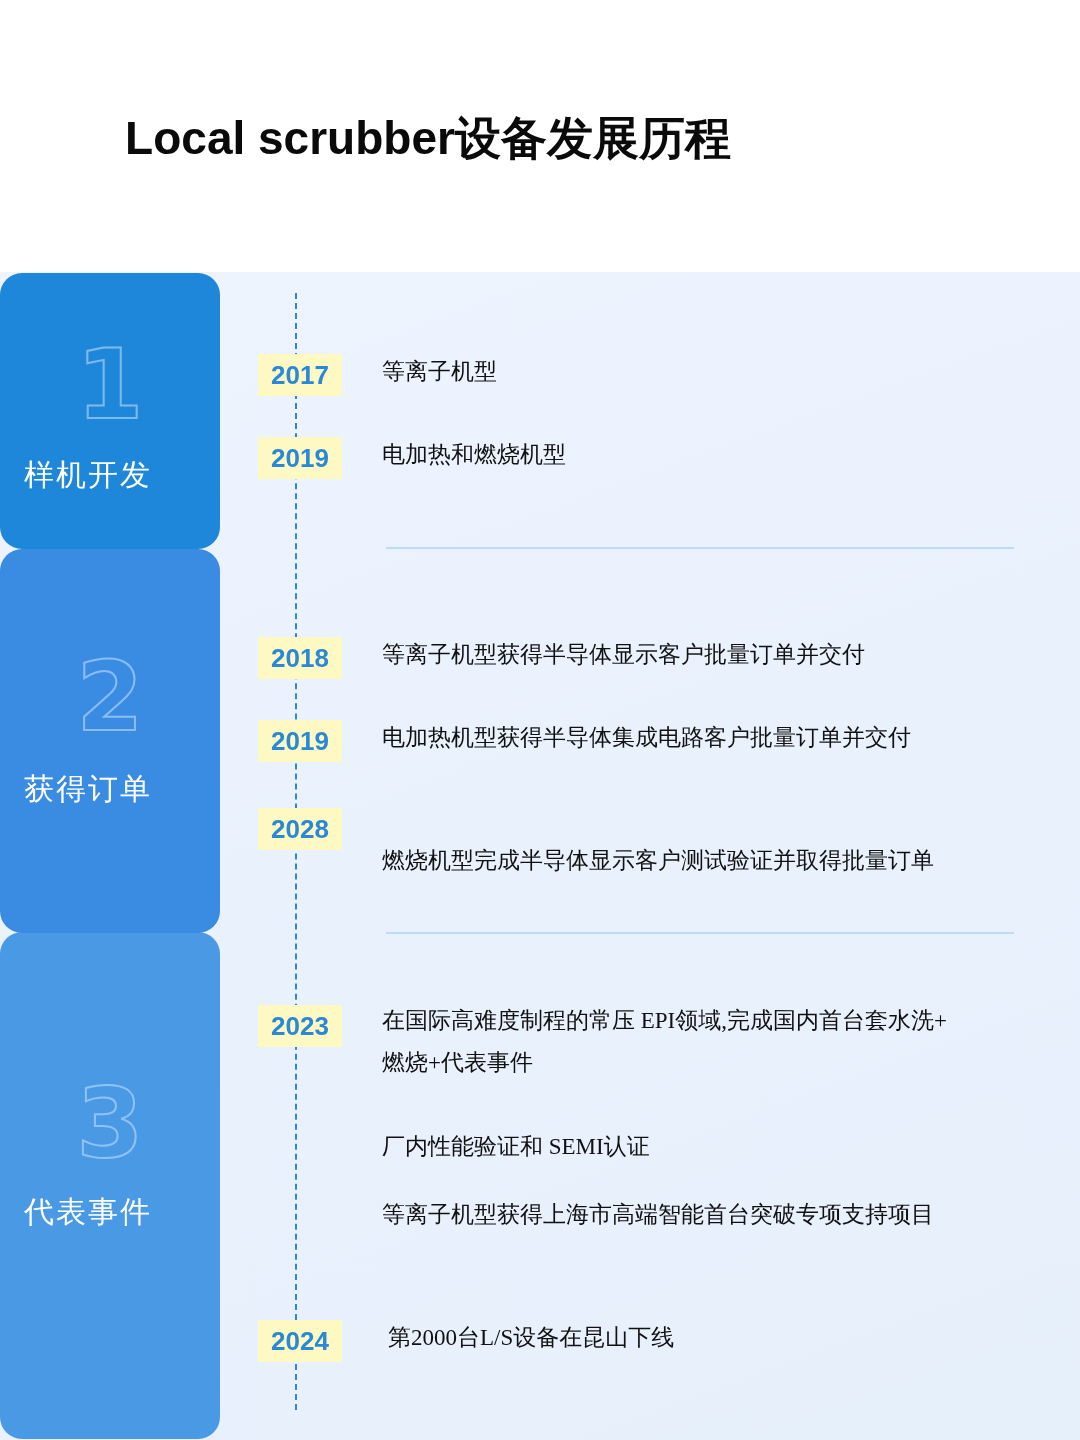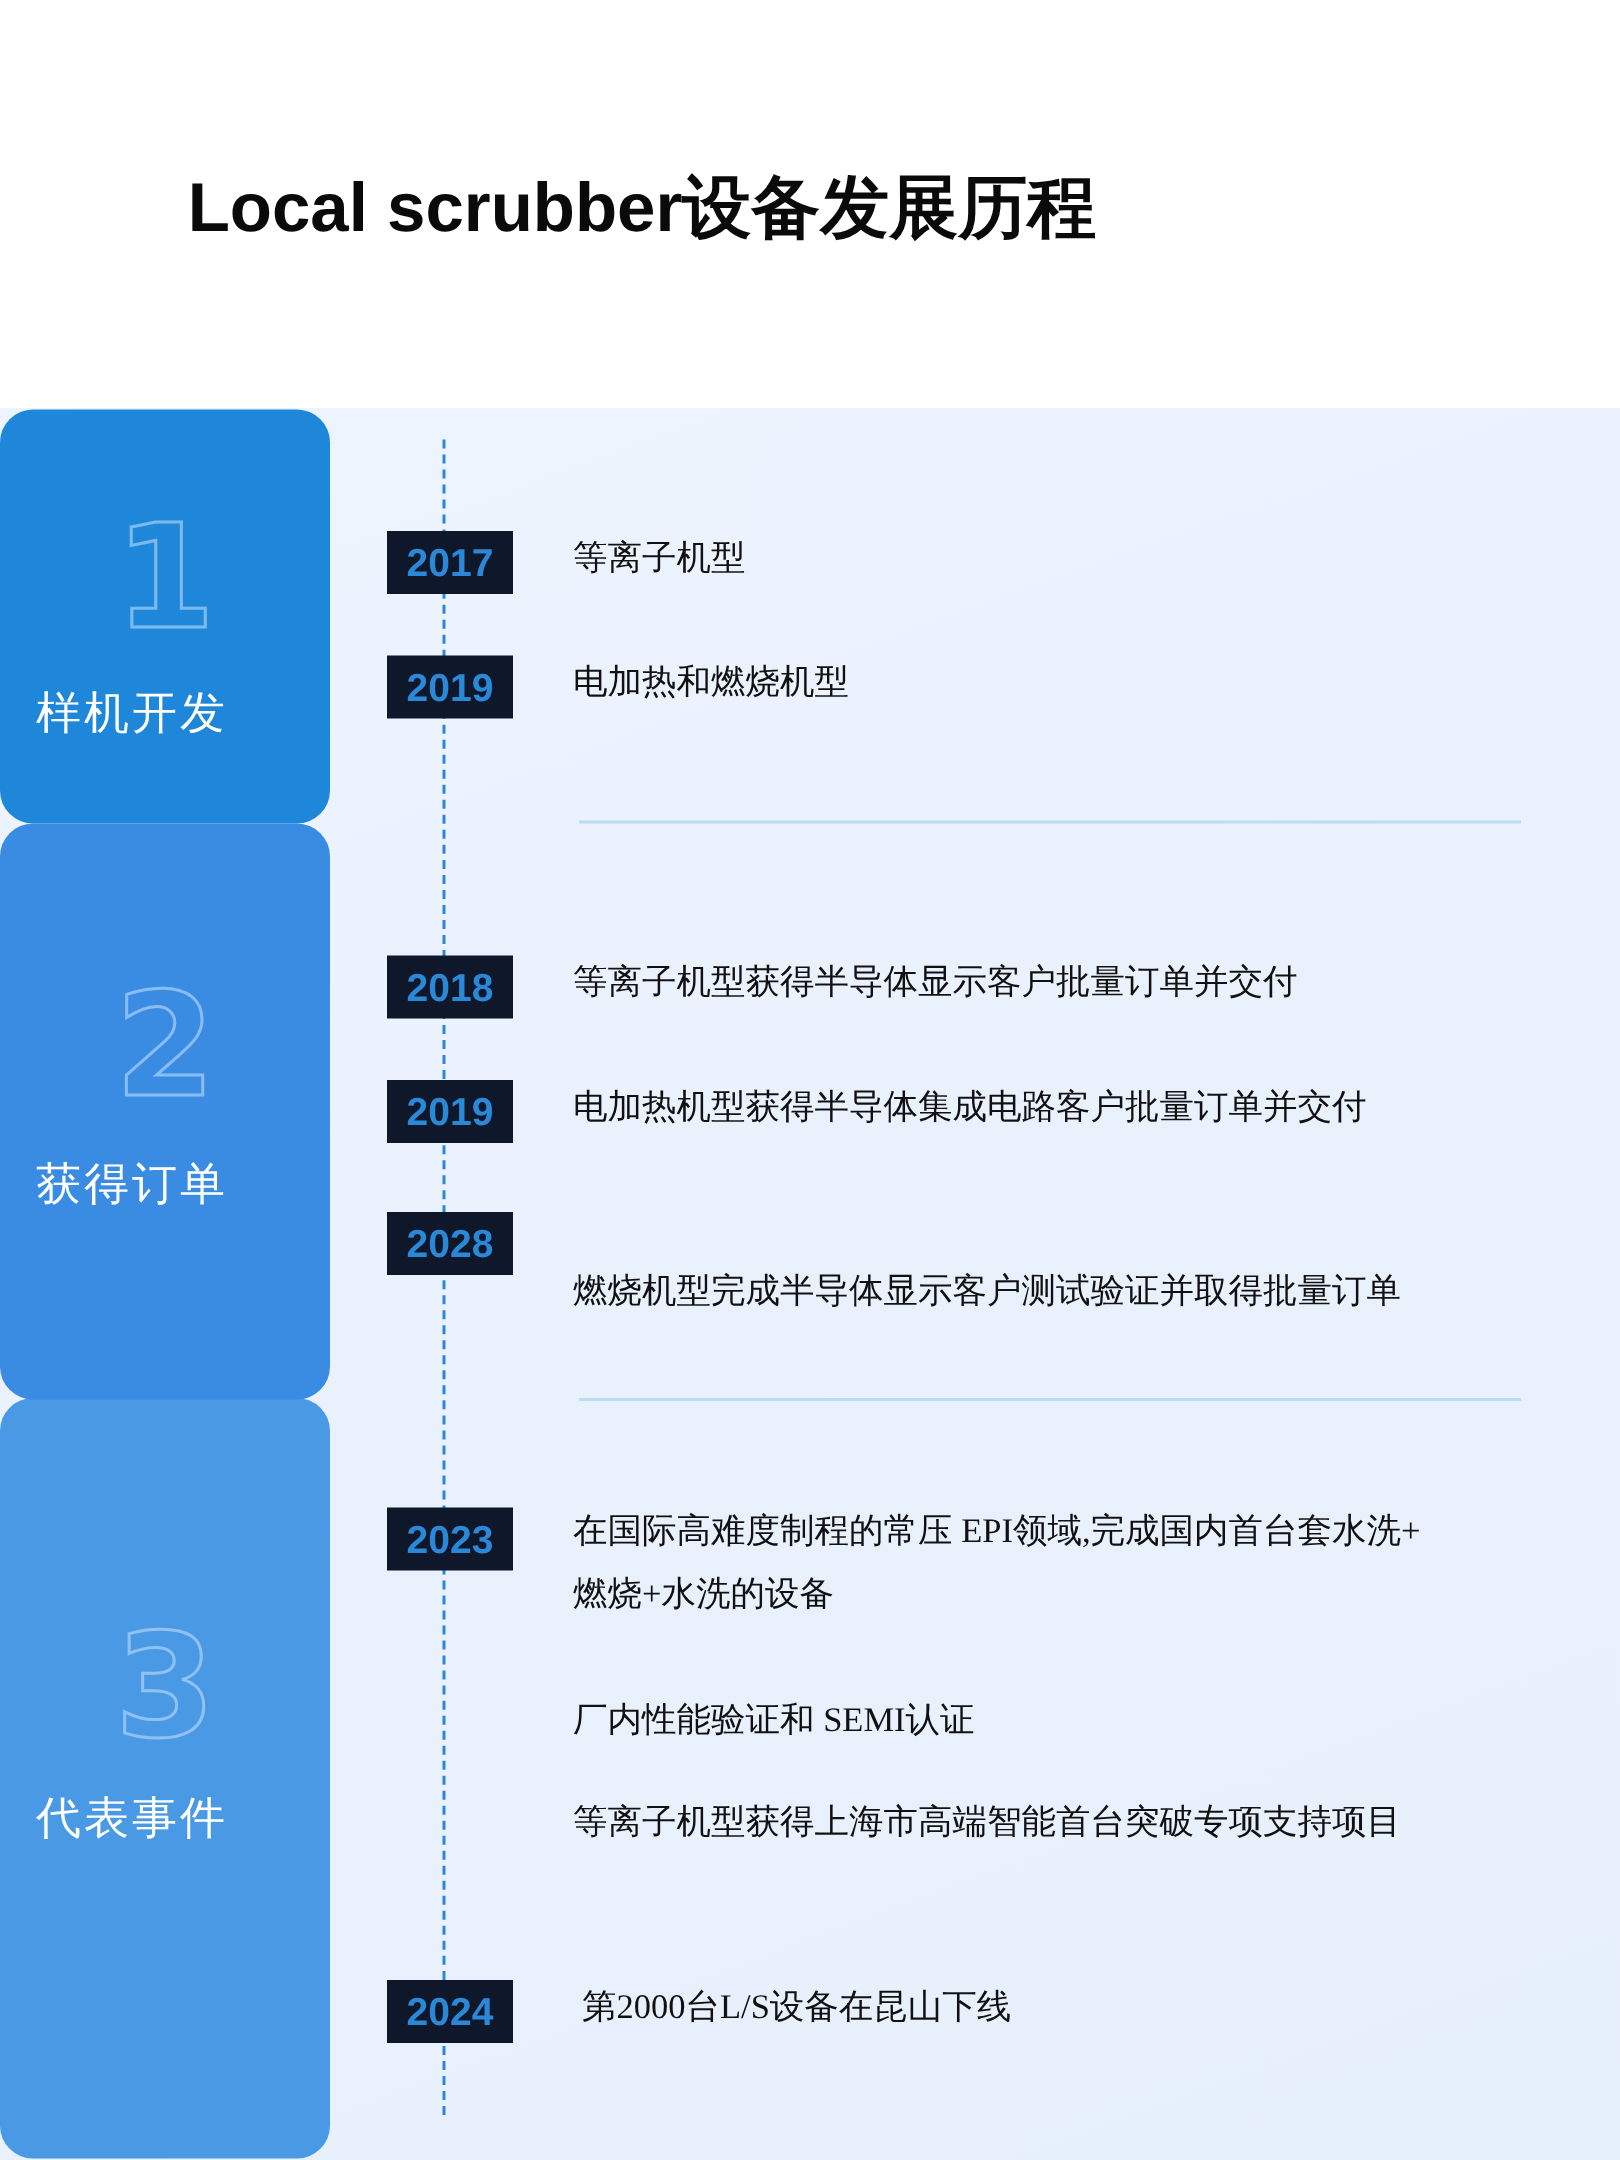--- a/index.html
+++ b/index.html
@@ -38,21 +38,21 @@
 
     .timeline-line {
       position: absolute; left: 295px; width: 0;
       border-left: 2px dashed #2f86d6;
     }
 
     .year {
       position: absolute; left: 258px; width: 84px; text-align: center;
       font-family: "Liberation Sans", "DejaVu Sans", sans-serif;
       font-size: 26px; font-weight: bold; color: #2a88d8;
-      background: #0f172a; padding: 6px 0; line-height: 30px;
+      background: #fef9c3; padding: 6px 0; line-height: 30px;
     }
 
     .event {
       position: absolute; left: 382px; width: 650px;
       font-size: 23px; color: #111; line-height: 42px;
       font-family: Liberation Serif, serif;
     }
 
     .divider {
       position: absolute; left: 386px; width: 628px; height: 2px; background: #bcdcf3;
@@ -95,21 +95,21 @@
 <div class="event" style="top:717px;">电加热机型获得半导体集成电路客户批量订单并交付</div>
 
 <div class="year" style="top:808px;">2028</div>
 <div class="event" style="top:840px;">燃烧机型完成半导体显示客户测试验证并取得批量订单</div>
 
 <div class="divider" style="top:932px;"></div>
 
 <div class="year" style="top:1005px;">2023</div>
 <div class="event" style="top:1000px;">
   <div>在国际高难度制程的常压 EPI领域,完成国内首台套水洗+</div>
-  <div>燃烧+水洗的设备</div>
+  <div>燃烧+代表事件</div>
 </div>
 
 <div class="event" style="top:1126px;">厂内性能验证和 SEMI认证</div>
 
 <div class="event" style="top:1192px; line-height:46px;">
   <div>等离子机型获得上海市高端智能首台突破专项支持项目</div>
 </div>
 
 <div class="year" style="top:1320px;">2024</div>
 <div class="event" style="top:1317px; left:388px;">第2000台L/S设备在昆山下线</div>

